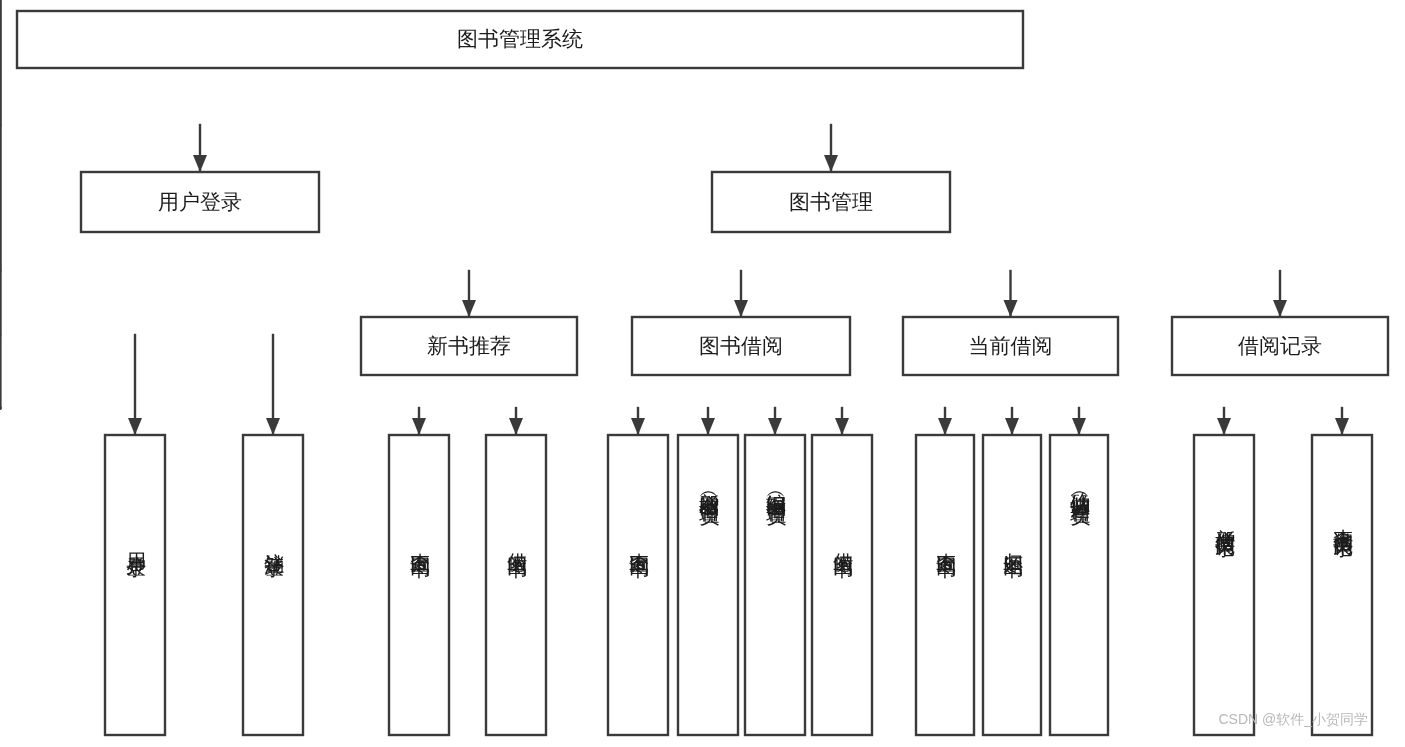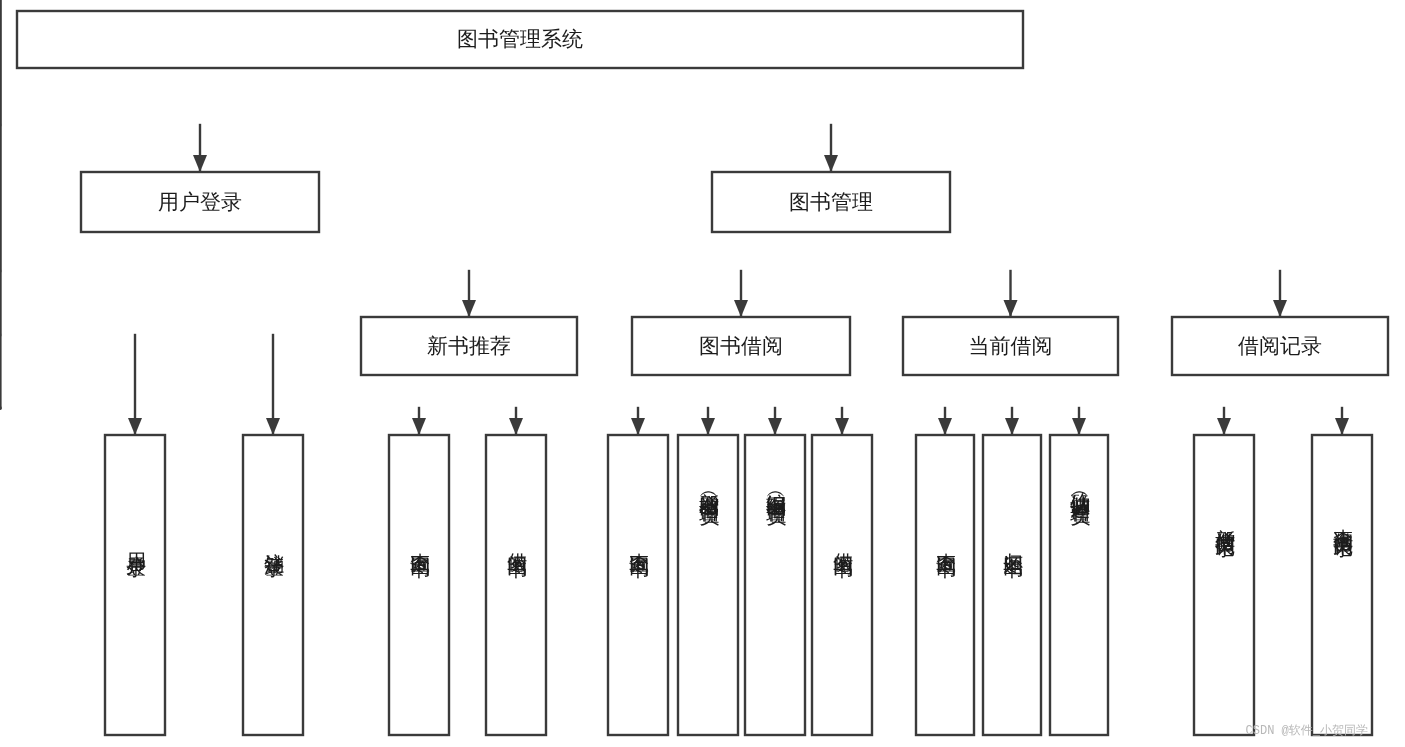--- a/index.html
+++ b/index.html
@@ -55,23 +55,23 @@
     fill: none;
     stroke-linecap: square;
   }
   .arrow-head {
     fill: #3a3a3a;
     stroke: none;
   }
   .watermark {
     position: absolute;
     right: 8px;
-    bottom: 8px;
-    font-family: Liberation Mono, monospace;
-    font-size: 12px;
+    bottom: 18px;
+    font-family: Liberation Sans, sans-serif;
+    font-size: 14px;
     color: #b8b8b8;
     white-space: nowrap;
     user-select: none;
   }
 </style>
 </head>
 <body>
 
 <div id="diagram-root">
   <svg class="diagram-canvas" viewBox="0 0 1405 747">

